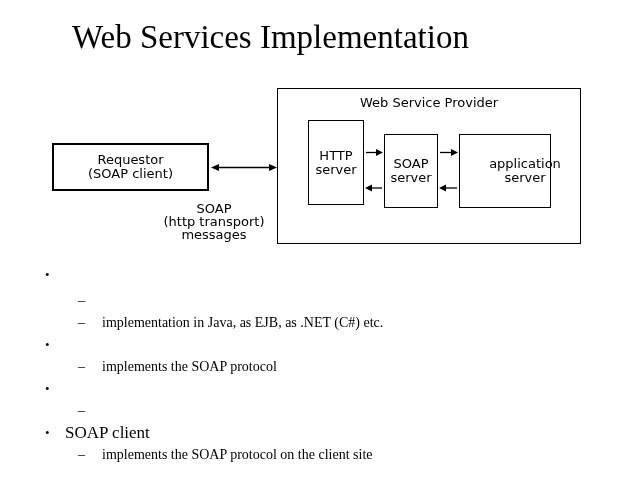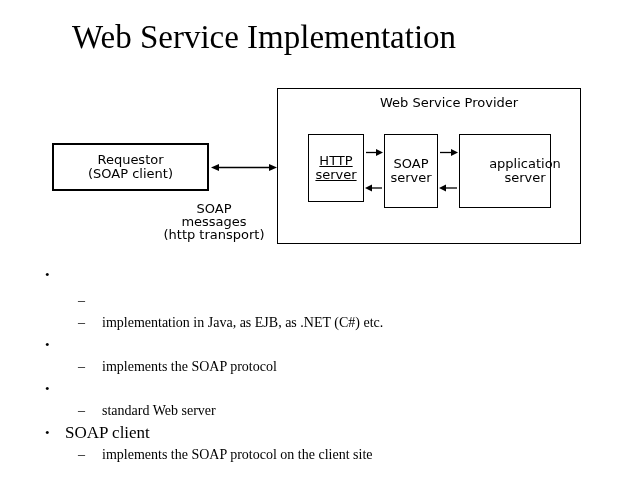--- a/index.html
+++ b/index.html
@@ -17,22 +17,22 @@
   .dbox {
     position:absolute; box-sizing:border-box; border:1px solid #000;
     display:flex; flex-direction:column; align-items:center; justify-content:center;
     text-align:center; font-size:13px; line-height:14px; color:#000;
     background:#ffffff;
   }
   #requestor-box { left:52px; top:143px; width:157px; height:48px; border-width:2px; }
   #provider-box  { left:277px; top:88px; width:304px; height:156px; border-width:1px;
                    justify-content:flex-start; background:transparent; }
   #provider-label { position:absolute; left:277px; top:96px; width:304px;
-                    text-align:center; font-size:13px; line-height:14px;padding-left:20px; }
-  #http-box { left:308px; top:134px; width:56px;  height:68px; border-width:1.5px;text-decoration:underline; }
+                    text-align:center; font-size:13px; line-height:14px; }
+  #http-box { left:308px; top:120px; width:56px;  height:85px; border-width:1.5px; }
   #soap-box { left:384px; top:134px; width:54px;  height:74px; border-width:1.5px; }
   #app-box  { left:459px; top:134px; width:92px;  height:74px; border-width:1.5px;padding-left:40px; }
   #soap-messages-label {
     position:absolute; left:149px; top:202px; width:130px;
     text-align:center; font-size:13px; line-height:13px;
   }
   .arrow-layer { position:absolute; left:0; top:0; width:638px; height:479px; pointer-events:none; }
   .arrow-layer line    { stroke:#000; stroke-width:1.3; }
   .arrow-layer polygon { fill:#000; }
   .bullets {
@@ -44,21 +44,21 @@
   .b2 { display:flex; height:22px; line-height:22px; font-size:14px; padding-left:78px; }
   .b2 .mk { width:24px; font-size:14px; flex:0 0 24px; }
   .gap { margin-top:4px; }
   .nowrap { white-space:nowrap; }
 </style>
 </head>
 <body>
 
 <div class="slide">
 
-  <div class="title nowrap">Web Service Implementation</div>
+  <div class="title nowrap">Web Services Implementation</div>
 
   <div class="dbox" id="provider-box"></div>
   <div id="provider-label">
     <div class="nowrap">Web Service Provider</div>
   </div>
 
   <div class="dbox" id="requestor-box">
     <div class="nowrap">Requestor</div>
     <div class="nowrap">(SOAP client)</div>
   </div>
@@ -73,22 +73,22 @@
     <div class="nowrap">server</div>
   </div>
 
   <div class="dbox" id="app-box">
     <div class="nowrap">application</div>
     <div class="nowrap">server</div>
   </div>
 
   <div id="soap-messages-label">
     <div class="nowrap">SOAP</div>
+    <div class="nowrap">(http transport)</div>
     <div class="nowrap">messages</div>
-    <div class="nowrap">(http transport)</div>
   </div>
 
   <svg class="arrow-layer" width="638" height="479" viewBox="0 0 638 479">
     <g>
       <line x1="216" y1="167.5" x2="272" y2="167.5"></line>
       <polygon points="211,167.5 219,164 219,171"></polygon>
       <polygon points="277,167.5 269,164 269,171"></polygon>
     </g>
     <g>
       <line x1="366" y1="152.5" x2="378" y2="152.5"></line>
@@ -124,21 +124,20 @@
     </div>
     <div class="b2">
       <span class="mk">–</span>
       <span class="nowrap">implements the SOAP protocol</span>
     </div>
     <div class="b1">
       <span class="mk">•</span>
     </div>
     <div class="b2">
       <span class="mk">–</span>
-      <span class="nowrap">standard Web server</span>
     </div>
     <div class="b1">
       <span class="mk">•</span>
       <span class="nowrap">SOAP client</span>
     </div>
     <div class="b2">
       <span class="mk">–</span>
       <span class="nowrap">implements the SOAP protocol on the client site</span>
     </div>
   </div>

